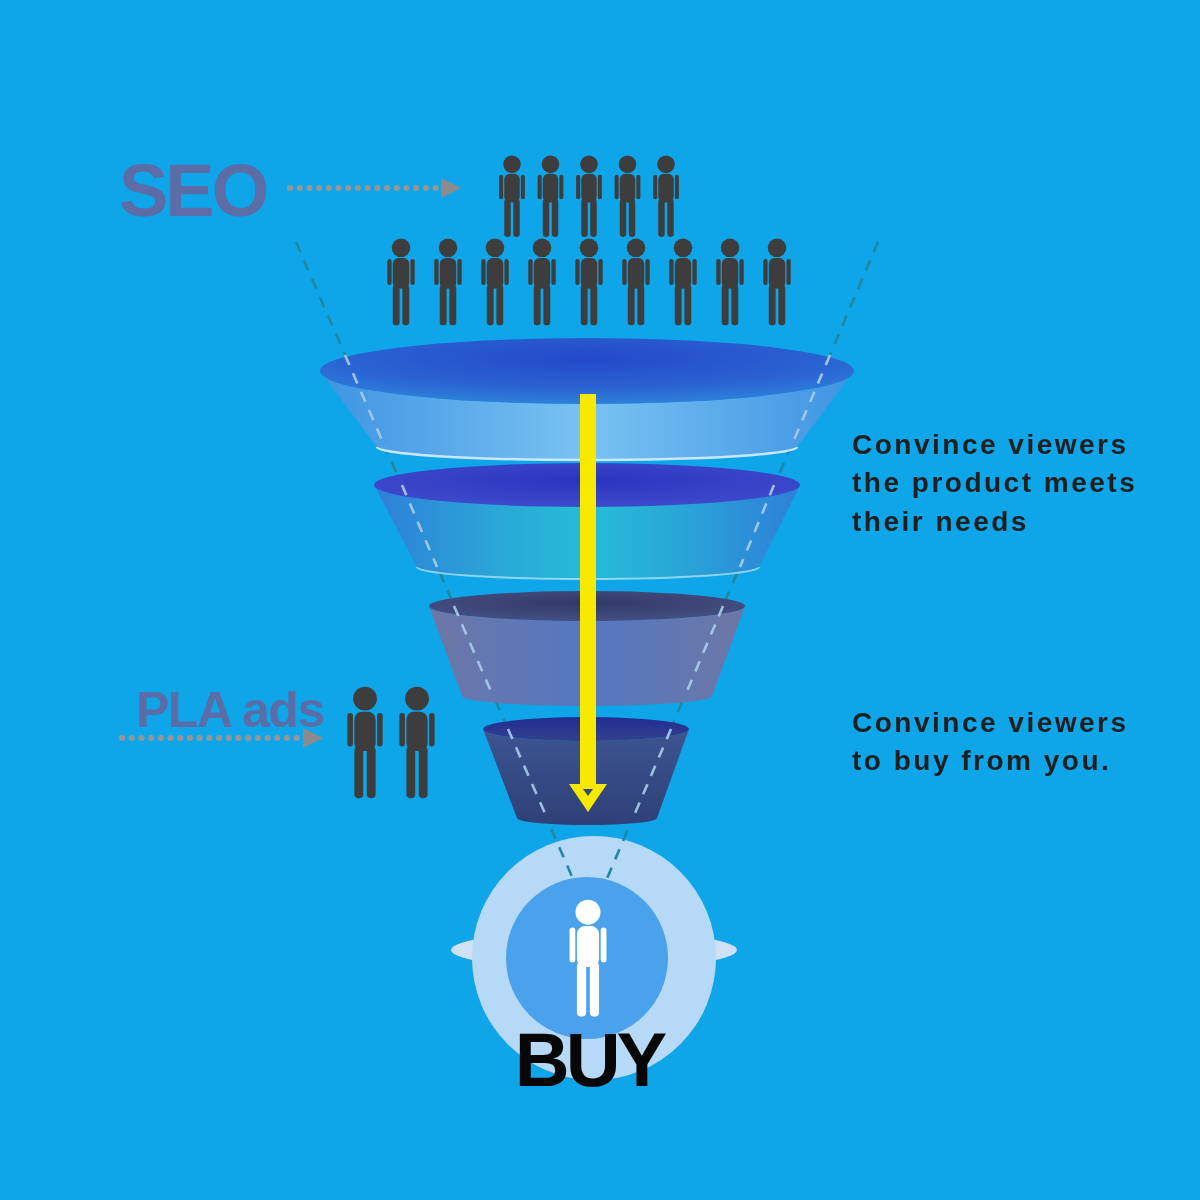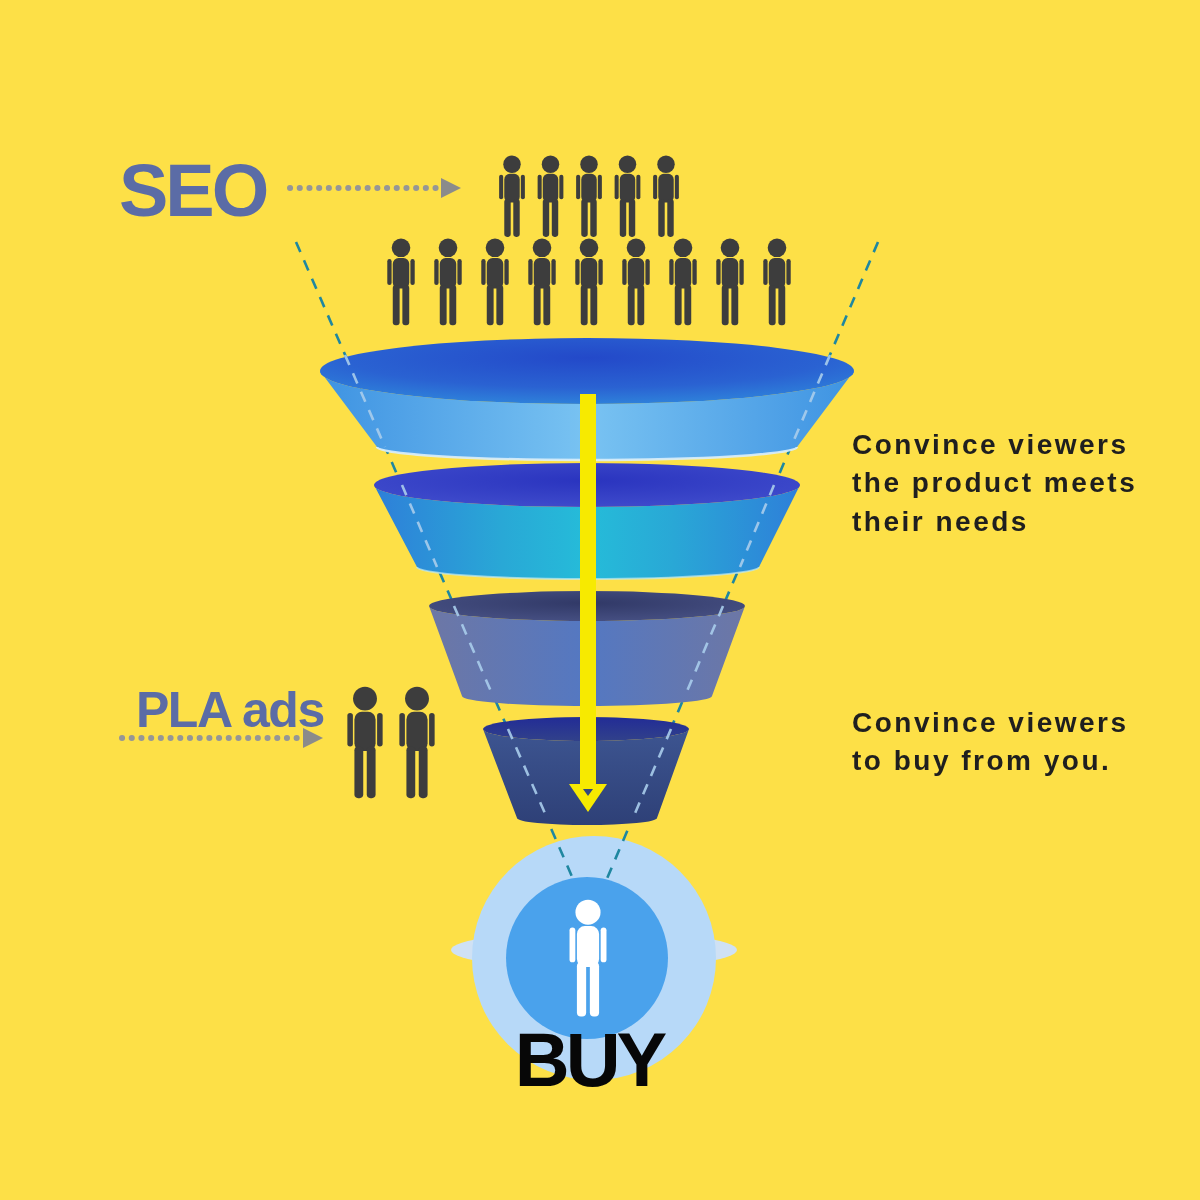--- a/index.html
+++ b/index.html
@@ -1,16 +1,16 @@
 <!DOCTYPE html>
 <html><head>
 <meta charset="utf-8">
 <style>
   html,body{margin:0;padding:0;background:#ffffff;}
-  .page{position:relative;width:1200px;height:1200px;background:#fde047;overflow:hidden;
+  .page{position:relative;width:1200px;height:1200px;background:#0ea5e9;overflow:hidden;
         font-family:"Liberation Sans","DejaVu Sans",sans-serif;}
   svg{display:block}
   text{font-family:"Liberation Sans","DejaVu Sans",sans-serif;}
   .label-blue{fill:#5b6ca6;font-weight:800;}
   .annotation{fill:#1f1f1f;font-weight:700;letter-spacing:2.5px;font-size:28px;}
   .buy-label{fill:#070707;font-weight:800;}
 </style>
 </head>
 <body>
 

